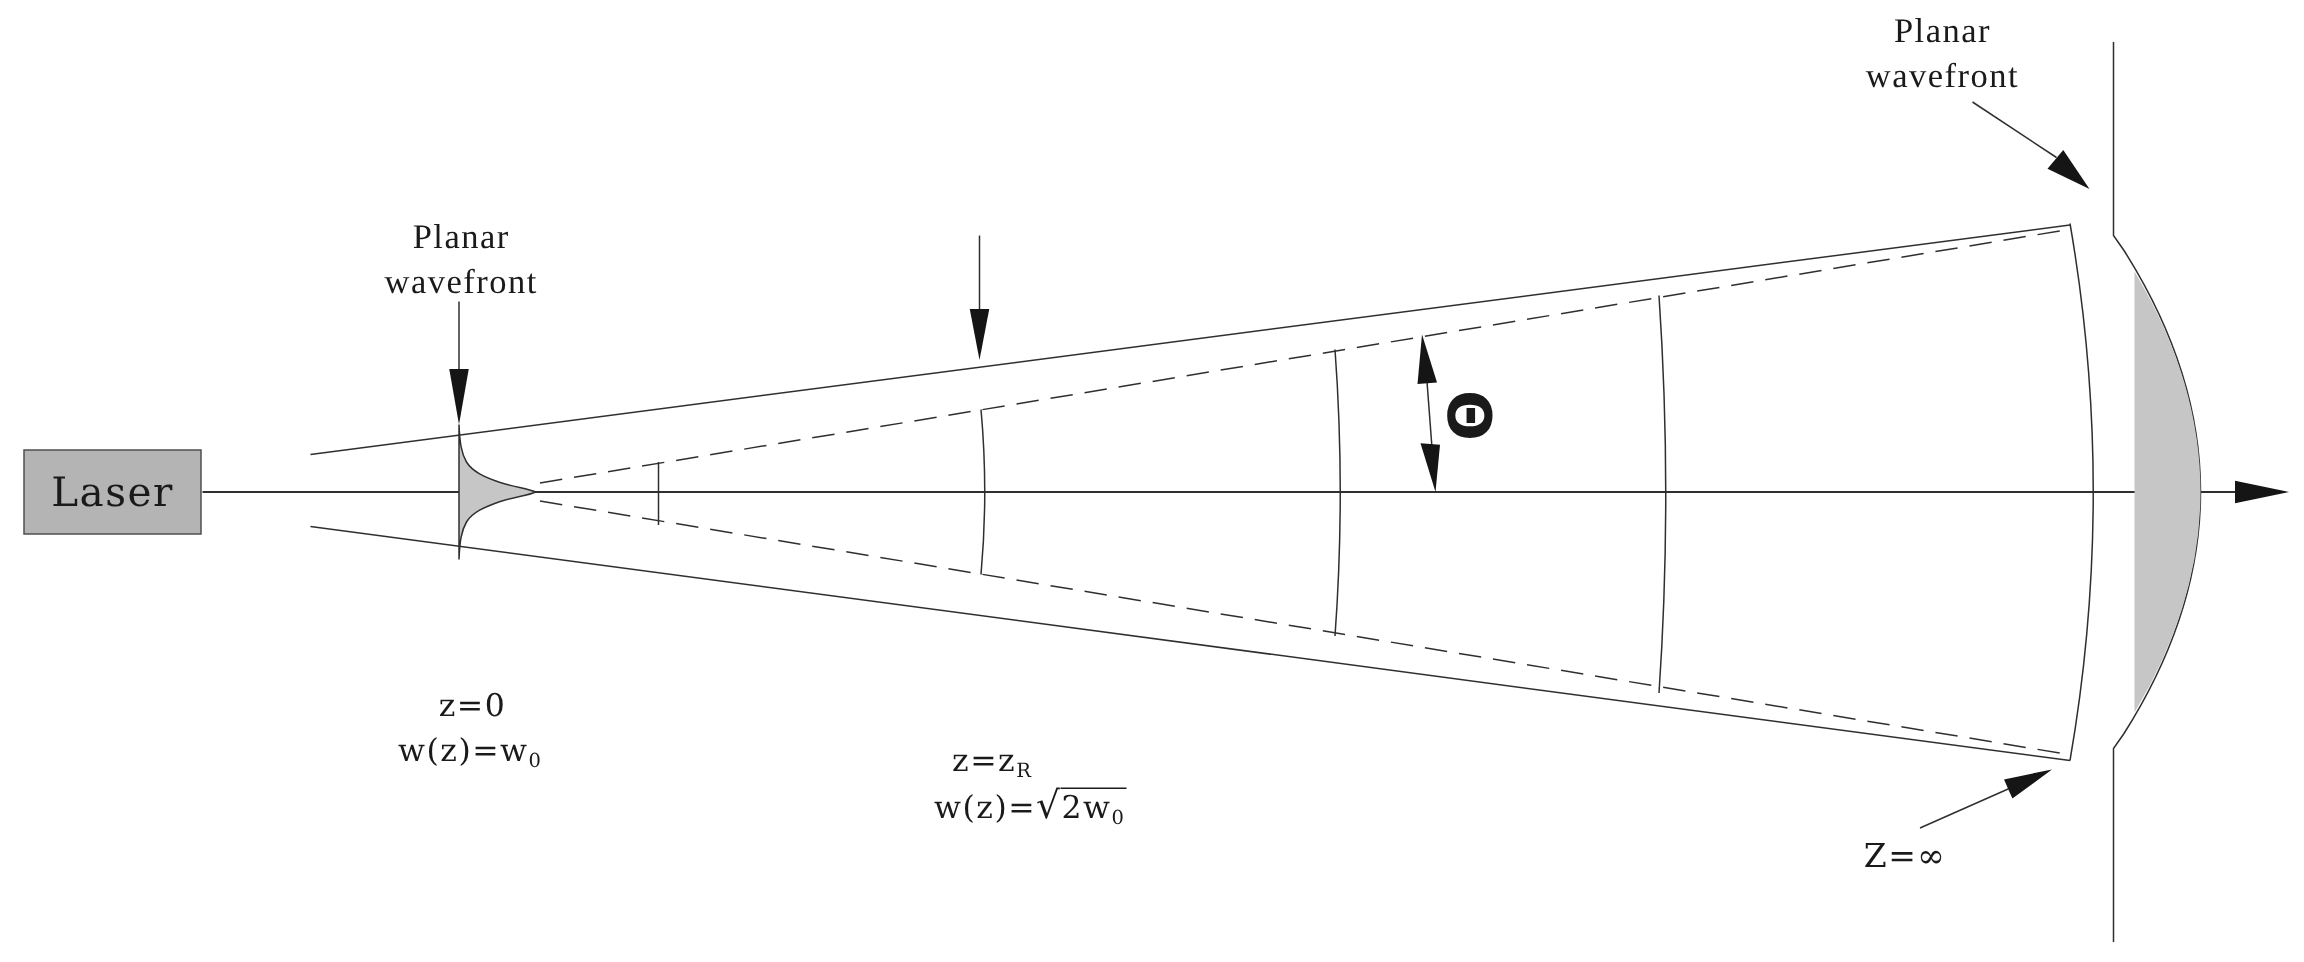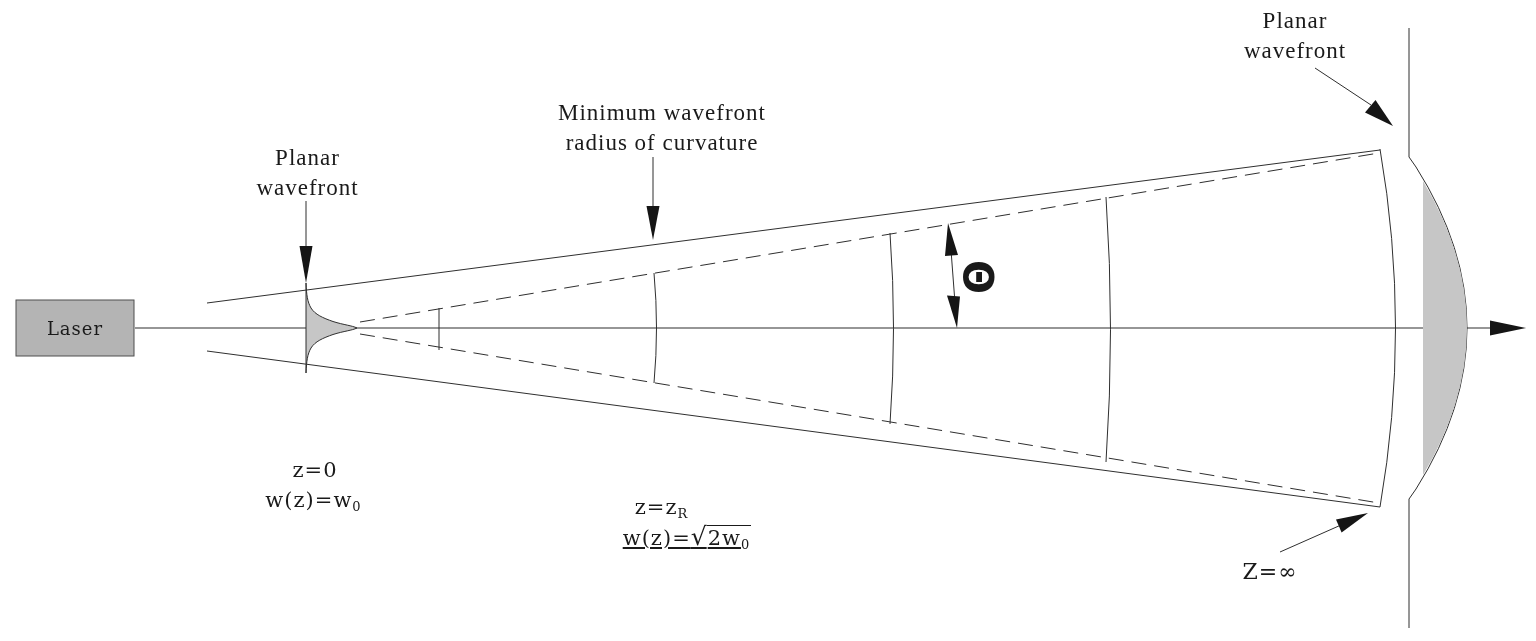--- a/index.html
+++ b/index.html
@@ -14,21 +14,21 @@
   .axisln{stroke-width:1.2;}
   .dash{stroke-dasharray:15 8;}
   .shape{fill:var(--fillgray);stroke:var(--line);stroke-width:1;}
   .fillonly{fill:var(--fillgray);stroke:none;}
   .laserbox{fill:var(--laserfill);stroke:#4f4f4f;stroke-width:1;}
   .arrowhead{fill:var(--arrow);stroke:none;}
   .lbl{position:absolute;text-align:center;letter-spacing:1px;line-height:1.32;white-space:nowrap;}
   .lbl span.blk{display:block;font-family:Liberation Serif, serif;}
   .f23{font-size:23px;} .f22{font-size:22px;} .f21{font-size:21px;margin-top:28px;}
   .laser-lbl{position:absolute;left:16px;top:300px;width:118px;height:56px;
-             display:flex;align-items:center;justify-content:center;font-size:18px;letter-spacing:1px;}
+             display:flex;align-items:center;justify-content:center;font-size:27px;letter-spacing:1px;}
   .sub{font-size:13px;vertical-align:-4px;letter-spacing:0;}
   .sqrt{font-size:25px;letter-spacing:0;}
   .ovl{border-top:1.6px solid var(--text);padding:0 2px 0 1px;}
   .theta{position:absolute;left:953px;top:254px;width:50px;height:46px;
          display:flex;align-items:center;justify-content:center;
          font-family:"DejaVu Sans",sans-serif;font-weight:bold;font-size:40px;
          transform:rotate(90deg);}
 </style>
 </head>
 <body>
@@ -77,41 +77,37 @@
     <polygon class="arrowhead" points="957,328 947,295.5 960,296.5"></polygon>
   </svg>
 
   <div class="laser-lbl">Laser</div>
 
   <div class="lbl f23" style="left:225px;top:143px;width:165px;">
     <span class="blk">Planar</span>
     <span class="blk">wavefront</span>
   </div>
 
-  <div class="lbl f23" style="left:532px;top:98px;width:260px;">
-    <span class="blk">Minimum wavefront</span>
-    <span class="blk">radius of curvature</span>
-  </div>
 
   <div class="lbl f23" style="left:1210px;top:6px;width:170px;">
     <span class="blk">Planar</span>
     <span class="blk">wavefront</span>
   </div>
 
   <div class="lbl f21" style="left:275px;top:429px;width:80px;">z=0</div>
 
   <div class="lbl f21" style="left:248px;top:459px;width:130px;">
     <span>w(z)=w</span><sub class="sub">0</sub>
   </div>
 
   <div class="lbl f21" style="left:616px;top:466px;width:90px;">
     <span>z=z</span><sub class="sub">R</sub>
   </div>
 
-  <div class="lbl f21" style="left:612px;top:492px;width:150px;text-decoration:underline;">
+  <div class="lbl f21" style="left:612px;top:492px;width:150px;">
     <span>w(z)=</span><span class="sqrt">√</span><span class="ovl"><span>2w</span><sub class="sub">0</sub></span>
   </div>
 
   <div class="lbl f22" style="left:1230px;top:557px;width:80px;">Z=∞</div>
 
   <div class="theta">Θ</div>
 
 </div>
 
 </body></html>

